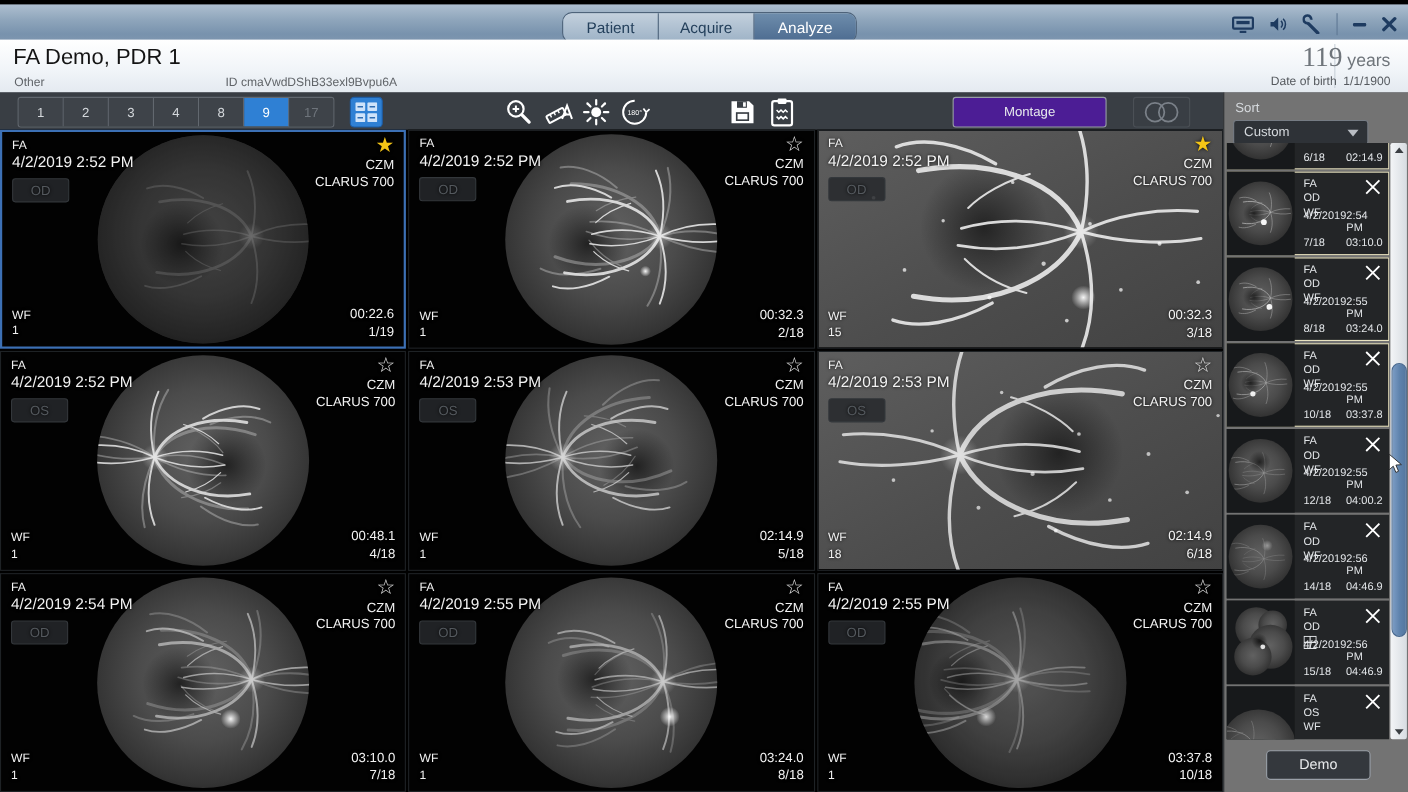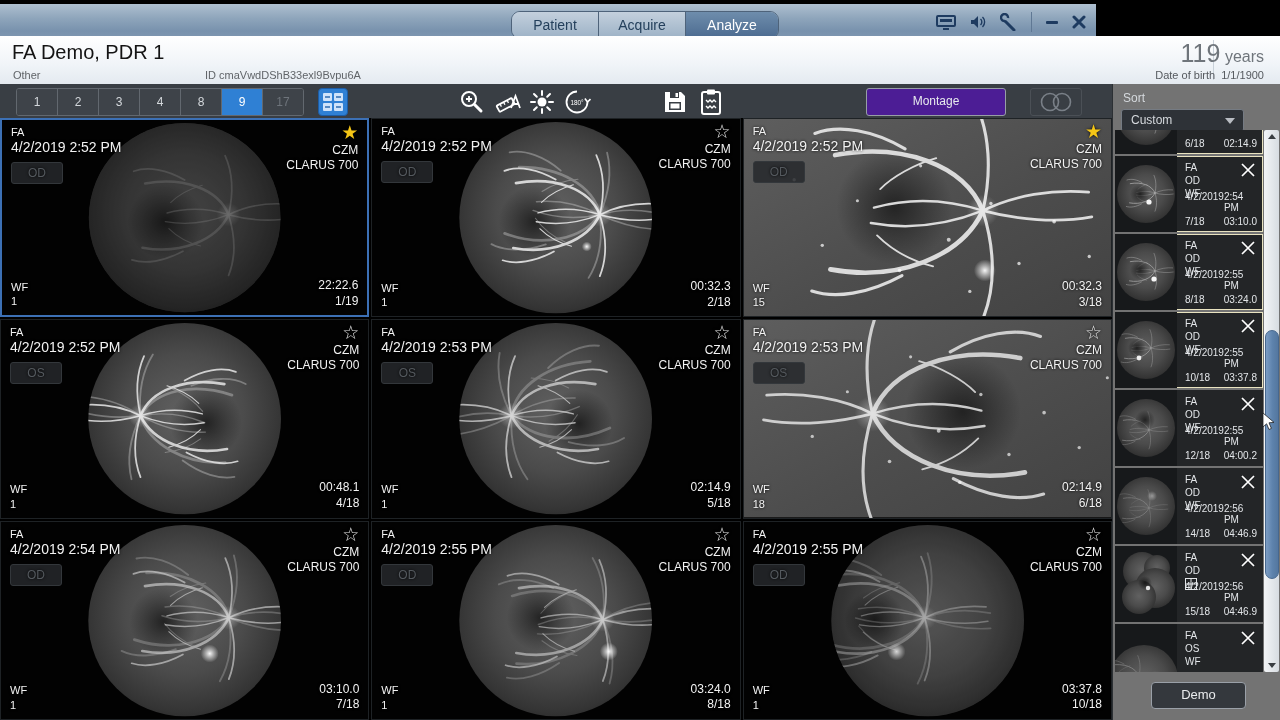--- a/index.html
+++ b/index.html
@@ -1,39 +1,39 @@
 <!DOCTYPE html>
 <html><head>
 <meta charset="utf-8">
 <style>
   html,body{margin:0;padding:0;}
   body{width:1280px;height:720px;overflow:hidden;position:relative;background:#000;
        font-family:"Liberation Sans",sans-serif;-webkit-font-smoothing:antialiased;}
   
-  .titlebar{position:absolute;left:0;top:4px;width:1096px;height:36px;
+  .titlebar{position:absolute;left:0;top:4px;width:1280px;height:36px;
     background:linear-gradient(180deg,#aebfd0 0%,#8ea5bb 40%,#7892ad 75%,#8097b1 100%);
     border-bottom:1px solid #5a7694;}
   .tabs{position:absolute;left:511px;top:7px;display:flex;border:1px solid #4e637a;
     border-radius:9px;overflow:hidden;box-shadow:inset 0 1px 0 rgba(255,255,255,.45);}
   .tab{width:86px;height:26px;line-height:26px;text-align:center;font-size:14px;color:#24405c;
     background:linear-gradient(180deg,#c3d0dd,#9db2c6);border-right:1px solid #4e637a;}
   .tab:last-child{border-right:none;width:92px;}
   .tab.active{background:linear-gradient(180deg,#6e8dac,#4c6b90);color:#fff;}
   .winicons{position:absolute;right:10px;top:6px;height:24px;display:flex;align-items:center;gap:13px;}
   .winicons svg{display:block;}
   .winsep{width:1px;height:20px;background:#5f7894;}
   
   .patientbar{position:absolute;left:0;top:36px;width:1280px;height:48px;
     background:linear-gradient(180deg,#ffffff,#f0f4f8 60%,#e4eaf0);border-bottom:1px solid #b6bfc9;}
   .pname{position:absolute;left:12px;top:5px;font-size:20px;color:#141414;}
   .pcat{position:absolute;left:13px;top:33px;font-size:11px;color:#5f6periood;color:#606468;}
   .pid{position:absolute;left:205px;top:33px;font-size:11px;color:#606468;}
   .pdivider{position:absolute;left:1213px;top:4px;bottom:4px;width:1px;background:#c9d1d9;}
   .ageblock{position:absolute;right:16px;top:3px;text-align:right;color:#6f757b;}
-  .agenum{font-size:25px;}
+  .agenum{font-size:25px;font-family:Liberation Serif, serif;}
   .ageunit{font-size:16px;}
   .dob{font-size:11px;color:#55595e;margin-top:1px;}
   .dob .dobv{margin-left:6px;}
   
   .toolbar{position:absolute;left:0;top:84px;width:1112px;height:34px;background:#393e44;}
   .layoutgroup{position:absolute;left:16px;top:4px;display:flex;border:1px solid #62686f;border-radius:3px;overflow:hidden;}
   .lbtn{width:40px;height:26px;line-height:26px;text-align:center;font-size:12px;color:#d4d8dc;
     background:#3e4349;border-right:1px solid #62686f;cursor:default;}
   .lbtn:last-child{border-right:none;}
   .lbtn.active{background:#2f80d4;color:#fff;}
@@ -315,21 +315,21 @@
     <div class="m-tr">
         <div class="star on">★</div>
         <div>CZM</div>
         <div>CLARUS 700</div>
       </div>
     <div class="m-bl">
         <div>WF</div>
         <div>1</div>
       </div>
     <div class="m-br">
-        <div>22:22.6</div>
+        <div>00:22.6</div>
         <div>1/19</div>
       </div>
   </div>
 
   <div class="tile">
     <svg class="img" viewBox="0 0 366 198" preserveAspectRatio="none">
       <circle cx="183" cy="99" r="96" fill="url(#gBase)"></circle>
       <g clip-path="url(#clipC)">
         <circle cx="162" cy="103" r="36" fill="url(#gMac)"></circle>
         <use href="#vtree" transform="translate(227,96) scale(0.92) rotate(10)" stroke="#cfcfcf" opacity="0.4"></use>

